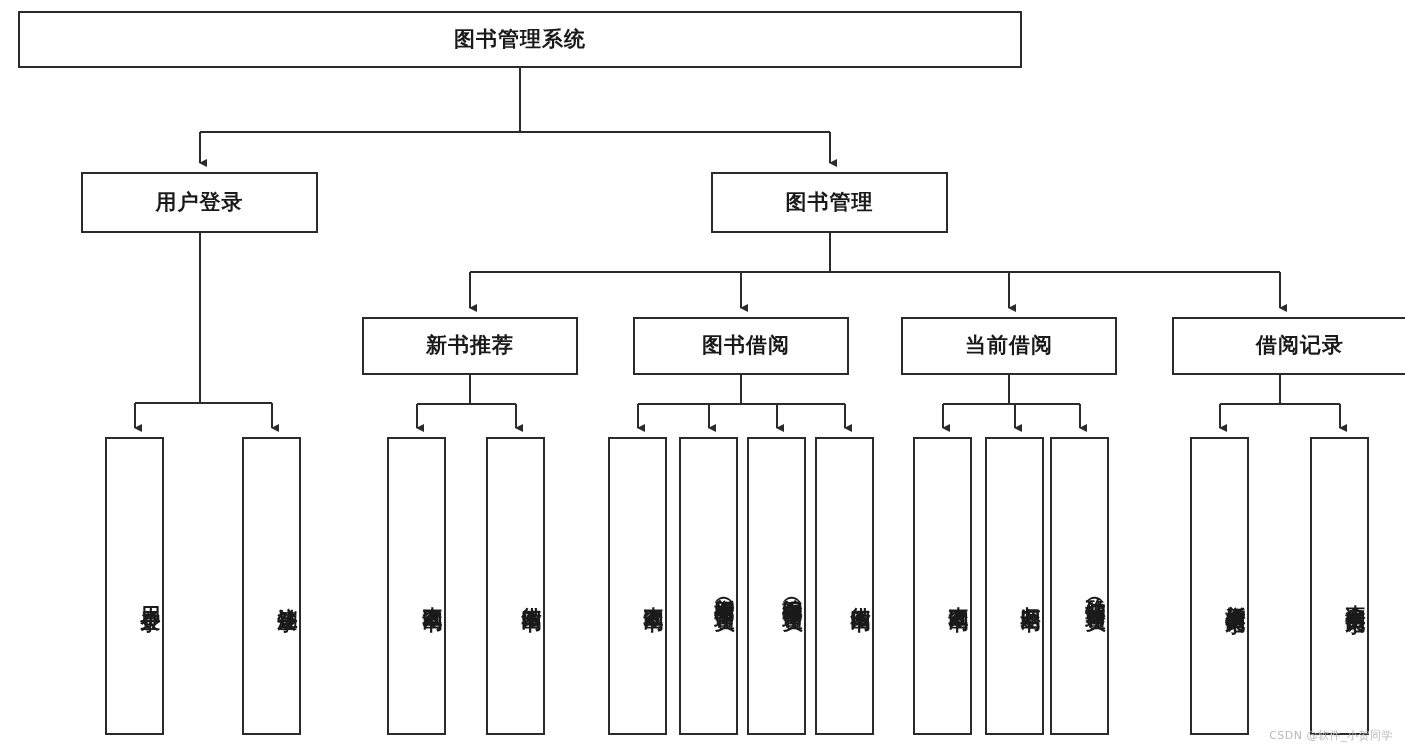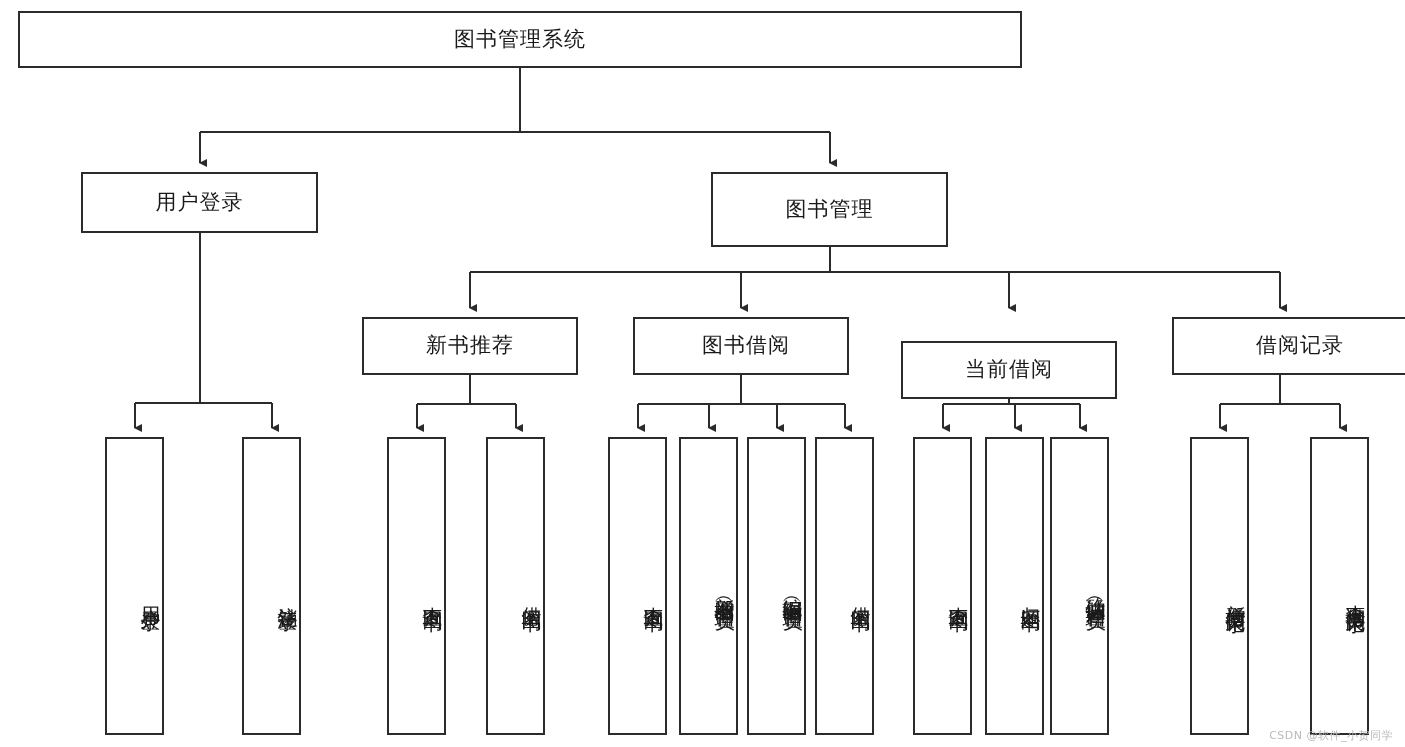--- a/index.html
+++ b/index.html
@@ -29,20 +29,21 @@
   .node {
     position: absolute;
     box-sizing: border-box;
     background: #ffffff;
     border: 2px solid #2b2b2b;
     display: flex;
     align-items: center;
     justify-content: center;
     color: #1a1a1a;
     z-index: 2;
+    font-weight: bold;
   }
   .node.horiz {
     font-size: 21px;
     line-height: 1.2;
     letter-spacing: 1px;
     white-space: nowrap;
   }
   .node.root {
     font-size: 21px;
   }
@@ -117,30 +118,30 @@
       <line x1="1340" y1="404" x2="1340" y2="428" stroke="#2b2b2b" stroke-width="2.6" shape-rendering="crispEdges" marker-end="url(#arrow)"></line>
     </svg>
 
   <div id="nodes-layer">
       <div class="node horiz root" style="left: 18px; top: 11px; width: 1004px; height: 57px; border-color: rgb(43, 43, 43); background: rgb(255, 255, 255); color: rgb(26, 26, 26);">
         <span>图书管理系统</span>
       </div>
       <div class="node horiz" style="left: 81px; top: 172px; width: 237px; height: 61px; border-color: rgb(43, 43, 43); background: rgb(255, 255, 255); color: rgb(26, 26, 26);">
         <span>用户登录</span>
       </div>
-      <div class="node horiz" style="left: 711px; top: 172px; width: 237px; height: 75px; border-color: rgb(43, 43, 43); background: rgb(255, 255, 255); color: rgb(26, 26, 26);">
+      <div class="node horiz" style="left: 711px; top: 172px; width: 237px; height: 61px; border-color: rgb(43, 43, 43); background: rgb(255, 255, 255); color: rgb(26, 26, 26);">
         <span>图书管理</span>
       </div>
       <div class="node horiz" style="left: 362px; top: 317px; width: 216px; height: 58px; border-color: rgb(43, 43, 43); background: rgb(255, 255, 255); color: rgb(26, 26, 26);">
         <span>新书推荐</span>
       </div>
       <div class="node horiz" style="left: 633px; top: 317px; width: 216px; height: 58px; border-color: rgb(43, 43, 43); background: rgb(255, 255, 255); color: rgb(26, 26, 26); padding-left: 10px;">
         <span>图书借阅</span>
       </div>
-      <div class="node horiz" style="left: 901px; top: 317px; width: 216px; height: 58px; border-color: rgb(43, 43, 43); background: rgb(255, 255, 255); color: rgb(26, 26, 26); margin-top: 24px;">
+      <div class="node horiz" style="left: 901px; top: 317px; width: 216px; height: 58px; border-color: rgb(43, 43, 43); background: rgb(255, 255, 255); color: rgb(26, 26, 26);">
         <span>当前借阅</span>
       </div>
       <div class="node horiz" style="left: 1172px; top: 317px; width: 256px; height: 58px; border-color: rgb(43, 43, 43); background: rgb(255, 255, 255); color: rgb(26, 26, 26);">
         <span>借阅记录</span>
       </div>
       <div class="node vert" style="left: 105px; top: 437px; width: 59px; height: 298px; border-color: rgb(43, 43, 43); background: rgb(255, 255, 255); color: rgb(26, 26, 26);">
         <span>用户登录</span>
       </div>
       <div class="node vert" style="left: 242px; top: 437px; width: 59px; height: 298px; border-color: rgb(43, 43, 43); background: rgb(255, 255, 255); color: rgb(26, 26, 26);">
         <span>注销登录</span>

